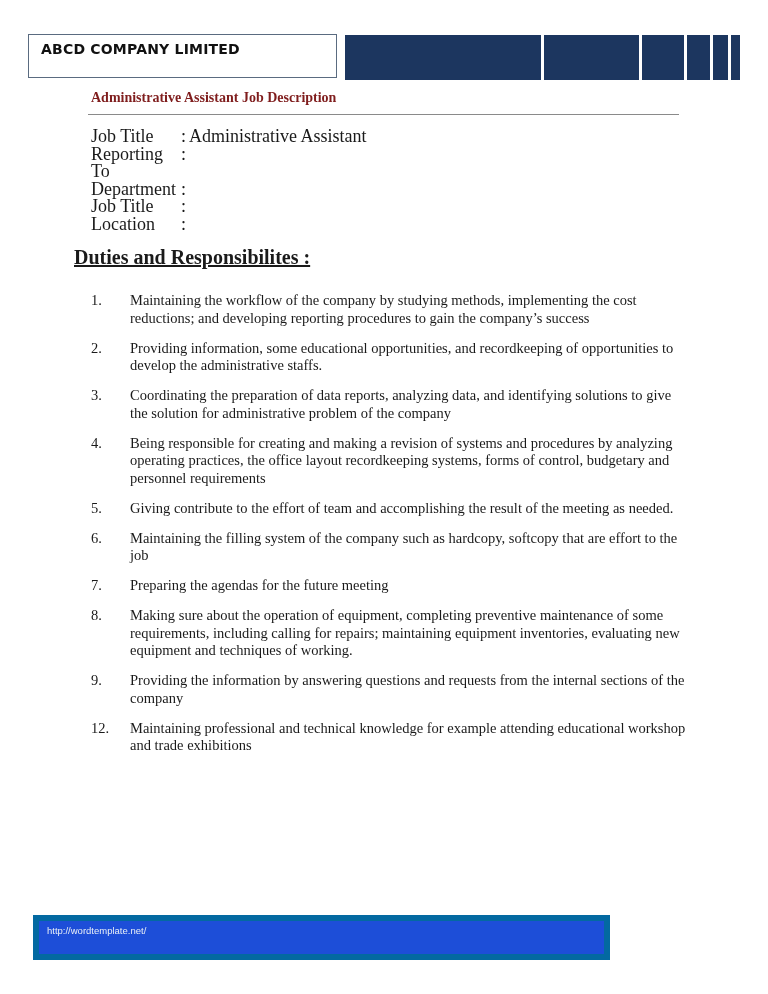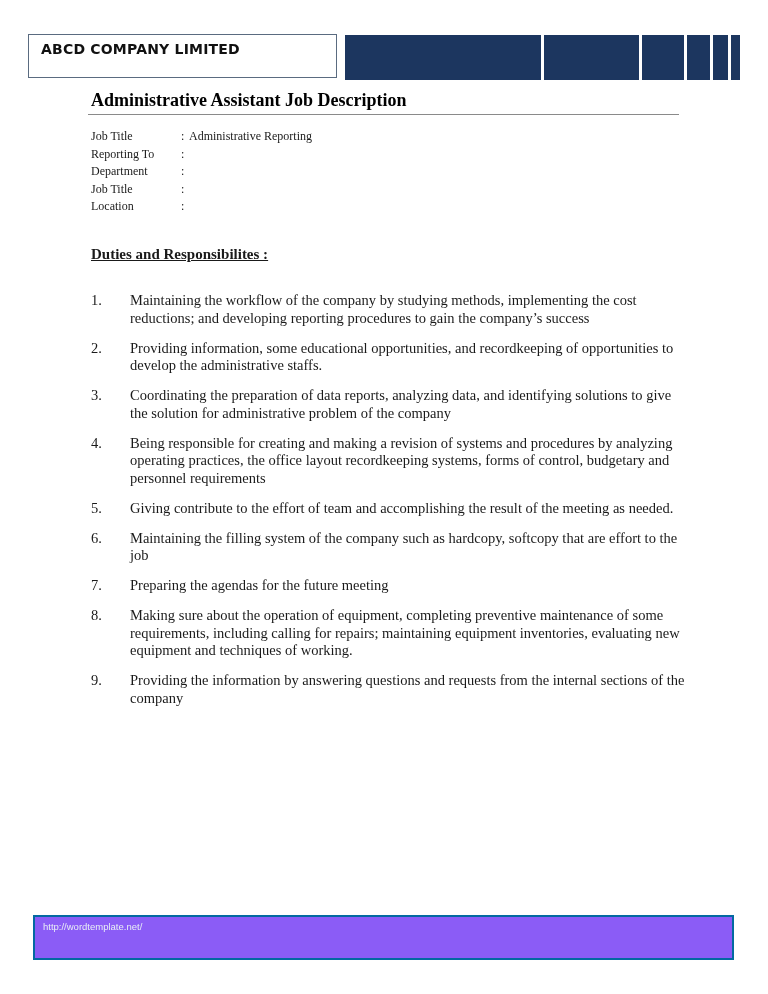--- a/index.html
+++ b/index.html
@@ -1,31 +1,31 @@
 <!DOCTYPE html>
 <html><head>
 <meta charset="utf-8">
 <style>
   html, body { margin:0; padding:0; }
   body { width:768px; height:994px; background:#ffffff; position:relative; overflow:hidden; font-family:"Liberation Serif", serif; color:#1a1a1a; }
   .company-box { position:absolute; left:28px; top:34px; width:309px; height:44px; border:1.5px solid #5a6b80; background:#fff; box-sizing:border-box; }
   .company-name { position:absolute; left:12px; top:6px; font-family:"DejaVu Sans", sans-serif; font-weight:bold; font-size:14px; letter-spacing:0.2px; color:#111; white-space:nowrap; }
   .hblock { position:absolute; top:35px; height:45px; background:#1c365f; }
-  .doc-title { position:absolute; left:91px; top:90px; font-weight:bold; font-size:18px; color:#000000; }
+  .doc-title { position:absolute; left:91px; top:90px; font-weight:bold; font-size:14px; color:#7f1d1d; }
   .title-rule { position:absolute; left:88px; top:114px; width:591px; height:1px; background:#8a8a8a; }
-  .meta { position:absolute; left:91px; top:128px; font-size:12px; line-height:17.5px; }
+  .meta { position:absolute; left:91px; top:128px; font-size:18px; line-height:17.5px; }
   .meta-row { display:flex; }
   .meta-label { width:90px; }
   .meta-colon { width:8px; }
-  .duties-heading { position:absolute; left:91px; top:246px; font-weight:bold; font-size:15px; text-decoration:underline; }
+  .duties-heading { position:absolute; left:74px; top:246px; font-weight:bold; font-size:20px; text-decoration:underline; }
   .duties { position:absolute; left:91px; top:292px; width:600px; font-size:14.5px; line-height:17.5px; }
   .duty { display:flex; margin-bottom:12.5px; }
   .duty-num { width:39px; flex:none; }
   .duty-text { flex:1; }
-  .footer { position:absolute; left:33px; top:915px; width:701px; height:45px; background:#8b5cf6; border:2px solid #0369a1; box-sizing:border-box; }
+  .footer { position:absolute; left:33px; top:915px; width:577px; height:45px; background:#1d4ed8; border:6px solid #0369a1; box-sizing:border-box; }
   .footer-url { position:absolute; left:8px; top:4px; font-family:"Liberation Sans", sans-serif; font-size:9.5px; color:#e8eef6; }
 </style>
 </head>
 <body>
 
 <div class="company-box">
   <span class="company-name">ABCD COMPANY LIMITED</span>
 </div>
 
 <div>
@@ -37,21 +37,21 @@
   <div class="hblock" style="left:731px;width:9px;"></div>
 </div>
 
 <div class="doc-title">Administrative Assistant Job Description</div>
 <div class="title-rule"></div>
 
 <div class="meta">
   <div class="meta-row">
     <span class="meta-label">Job Title</span>
     <span class="meta-colon">:</span>
-    <span class="meta-value">Administrative Reporting</span>
+    <span class="meta-value">Administrative Assistant</span>
   </div>
   <div class="meta-row">
     <span class="meta-label">Reporting To</span>
     <span class="meta-colon">:</span>
     <span class="meta-value"></span>
   </div>
   <div class="meta-row">
     <span class="meta-label">Department</span>
     <span class="meta-colon">:</span>
     <span class="meta-value"></span>
@@ -100,17 +100,21 @@
       <span class="duty-text">Preparing the agendas for the future meeting</span>
     </div>
   <div class="duty">
       <span class="duty-num">8.</span>
       <span class="duty-text">Making sure about the operation of equipment, completing preventive maintenance of some requirements, including calling for repairs; maintaining equipment inventories, evaluating new equipment and techniques of working.</span>
     </div>
   <div class="duty">
       <span class="duty-num">9.</span>
       <span class="duty-text">Providing the information by answering questions and requests from the internal sections of the company</span>
     </div>
+  <div class="duty">
+      <span class="duty-num">12.</span>
+      <span class="duty-text">Maintaining professional and technical knowledge for example attending educational workshop and trade exhibitions</span>
+    </div>
 </div>
 
 <div class="footer">
   <span class="footer-url">http://wordtemplate.net/</span>
 </div>
 
 </body></html>

